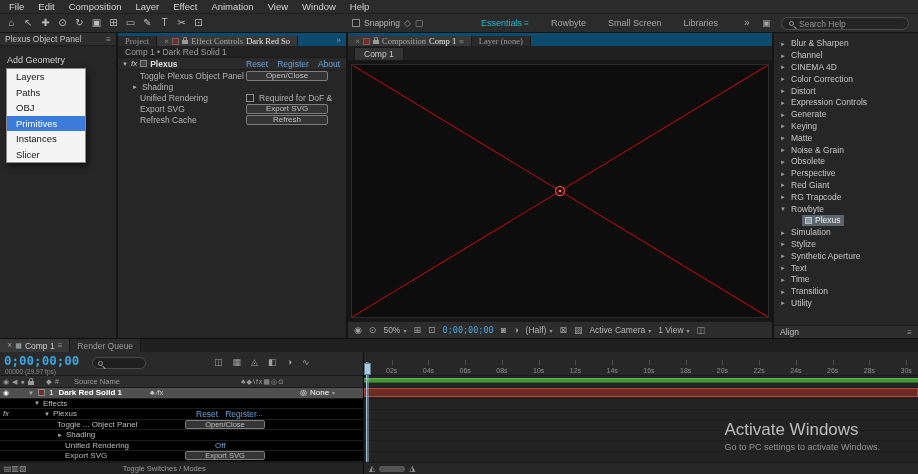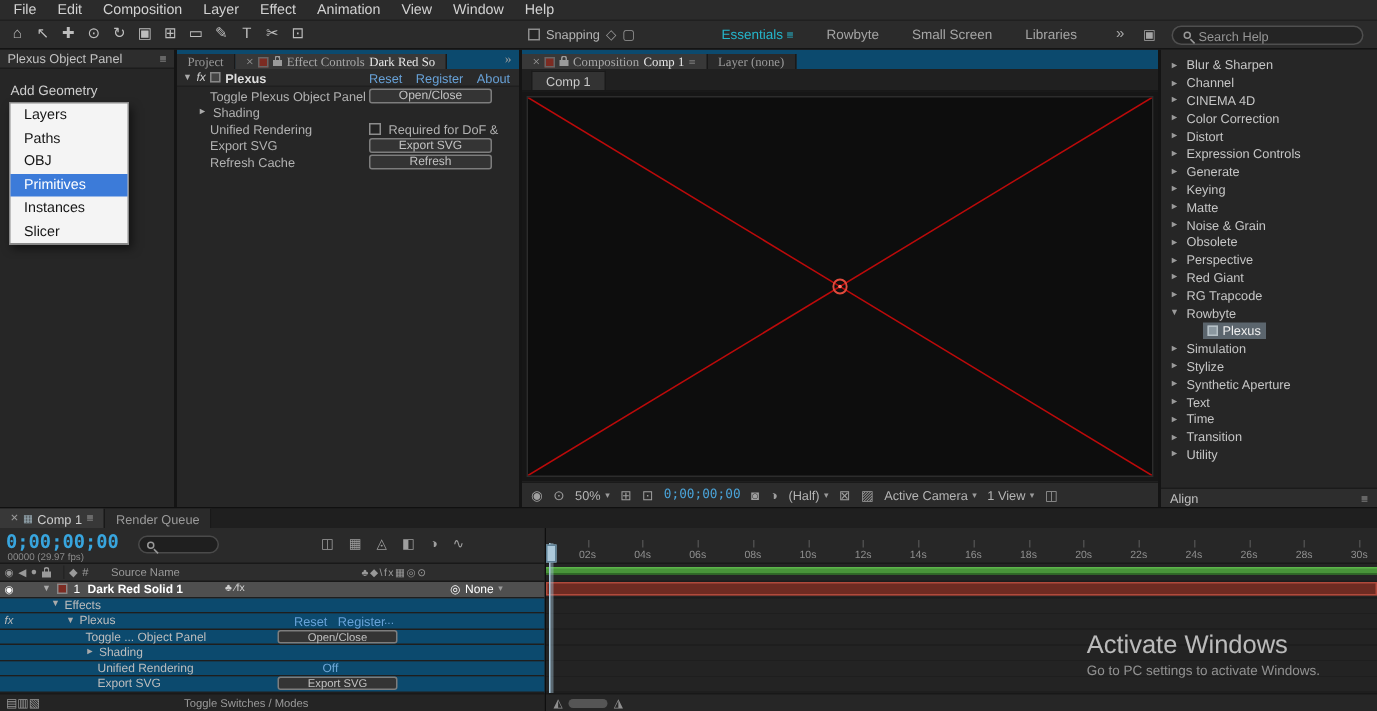--- a/index.html
+++ b/index.html
@@ -107,21 +107,21 @@
 .tc-big{position:absolute;left:4px;top:1px;font-family:"DejaVu Sans Mono",monospace;font-size:12.5px;font-weight:bold;color:#38a5de;}
 .tc-sub{position:absolute;left:5px;top:16px;font-size:6.5px;color:#8a8a8a;}
 .tl-search{position:absolute;left:92px;top:5px;width:54px;height:12px;border:1px solid #4a4a4a;border-radius:7px;background:#1f1f1f;display:flex;align-items:center;padding:0 5px;}
 .tl-icons{position:absolute;left:214px;top:5px;display:flex;gap:10px;font-size:9px;color:#9f9f9f;}
 .tl-cols{height:12px;background:#2d2d2d;border-bottom:1px solid #191919;display:flex;align-items:center;font-size:7.5px;color:#9a9a9a;}
 .col-av{width:42px;display:flex;gap:3px;padding-left:3px;font-size:7px;align-items:center;}
 .col-label{width:28px;display:flex;gap:3px;align-items:center;border-left:1px solid #242424;padding-left:3px;}
 .col-name{flex:1;padding-left:4px;}
 .col-sw{width:58px;font-size:7px;letter-spacing:1px;}
 .col-parent{width:64px;border-left:1px solid #242424;padding-left:5px;margin-top:28px;}
-.trow{height:10.5px;display:flex;align-items:center;font-size:8px;color:#bdbdbd;background:#0c4a6e;border-bottom:1px solid #1e1e1e;position:relative;}
+.trow{height:10.5px;display:flex;align-items:center;font-size:8px;color:#bdbdbd;background:#000000;border-bottom:1px solid #1e1e1e;position:relative;}
 .trow.sel{background:#4f4f4f;color:#fff;}
 .cell-eye{width:12px;text-align:center;font-size:7px;}
 .trow .twirl{font-size:6px;}
 .lay-twirl{margin-left:16px;}
 .l-chip{width:7px;height:7px;background:#7c2b22;border:1px solid #888;margin-left:4px;flex:0 0 auto;}
 .l-index{margin-left:4px;}
 .l-name{margin-left:5px;font-weight:bold;}
 .sw-cell{position:absolute;left:150px;font-size:7px;color:#cfcfcf;}
 .parent-cell{position:absolute;left:300px;display:flex;align-items:center;gap:3px;font-size:8px;}
 .ind-a{margin-left:34px;}
@@ -235,20 +235,21 @@
         </div>
         <div class="tab active">
           <span class="close-x">×</span>
           <span class="chip"></span>
           <span class="mini-lock"></span>
           <span class="tab-dim">Effect Controls</span>
           <span class="tab-lit">Dark Red So</span>
         </div>
         <span class="tab-overflow">»</span>
       </div>
+      <div class="ec-breadcrumb">Comp 1 • Dark Red Solid 1</div>
       <div class="ec-effect-header">
         <span class="twirl">▼</span>
         <span class="fx-badge">fx</span>
         <span class="fx-cube"></span>
         <span class="ec-effect-name">Plexus</span>
         <span class="ec-links">
             <a class="ec-link">Reset</a>
             <a class="ec-link">Register</a>
             <a class="ec-link">About</a>
           </span>

